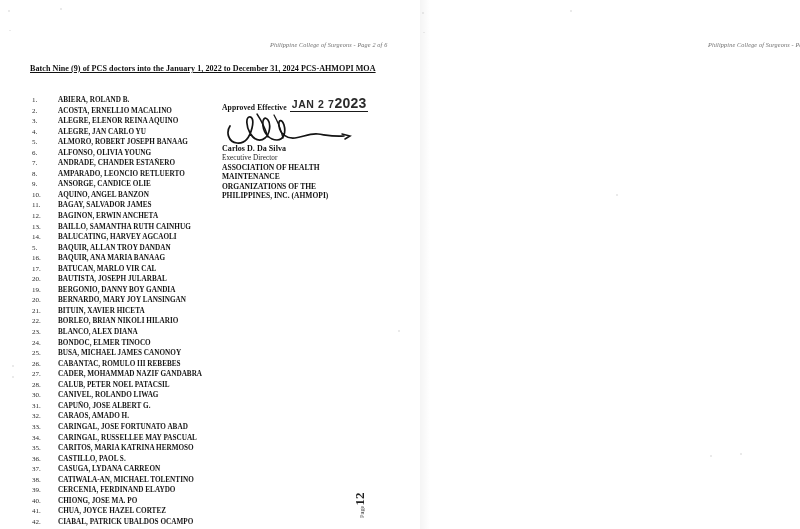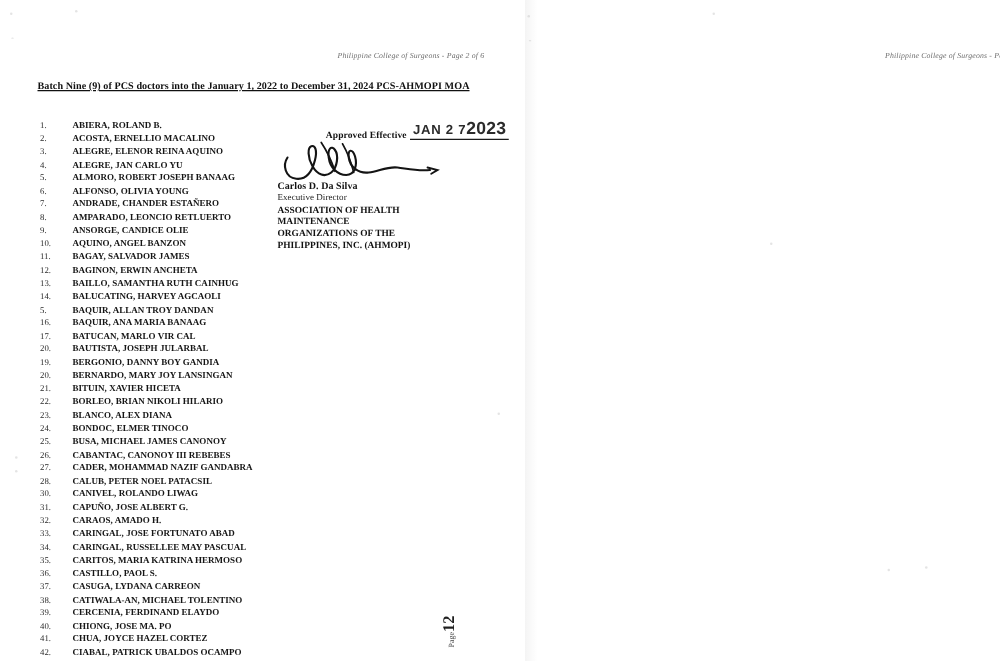--- a/index.html
+++ b/index.html
@@ -89,21 +89,20 @@
     font-size: 7.4px;
     color: #121212;
   }
   .sig-left { left: 222px; top: 98px; width: 185px; }
 
   .approved-line {
     display: flex;
     align-items: flex-end;
     white-space: nowrap;
     height: 14px;
-    justify-content: flex-end;
   }
   .approved-label {
     font-size: 7.6px;
     font-weight: bold;
     letter-spacing: 0.1px;
   }
   .date-stamp {
     margin-left: 3px;
     border-bottom: 1.1px solid #1a1a1a;
     padding: 0 2px 1px 2px;
@@ -287,21 +286,21 @@
         <li class="name-row">
           <span class="row-num">24.</span>
           <span class="row-name">BONDOC, ELMER TINOCO</span>
         </li>
         <li class="name-row">
           <span class="row-num">25.</span>
           <span class="row-name">BUSA, MICHAEL JAMES CANONOY</span>
         </li>
         <li class="name-row">
           <span class="row-num">26.</span>
-          <span class="row-name">CABANTAC, CANONOY III REBEBES</span>
+          <span class="row-name">CABANTAC, ROMULO III REBEBES</span>
         </li>
         <li class="name-row">
           <span class="row-num">27.</span>
           <span class="row-name">CADER, MOHAMMAD NAZIF GANDABRA</span>
         </li>
         <li class="name-row">
           <span class="row-num">28.</span>
           <span class="row-name">CALUB, PETER NOEL PATACSIL</span>
         </li>
         <li class="name-row">

